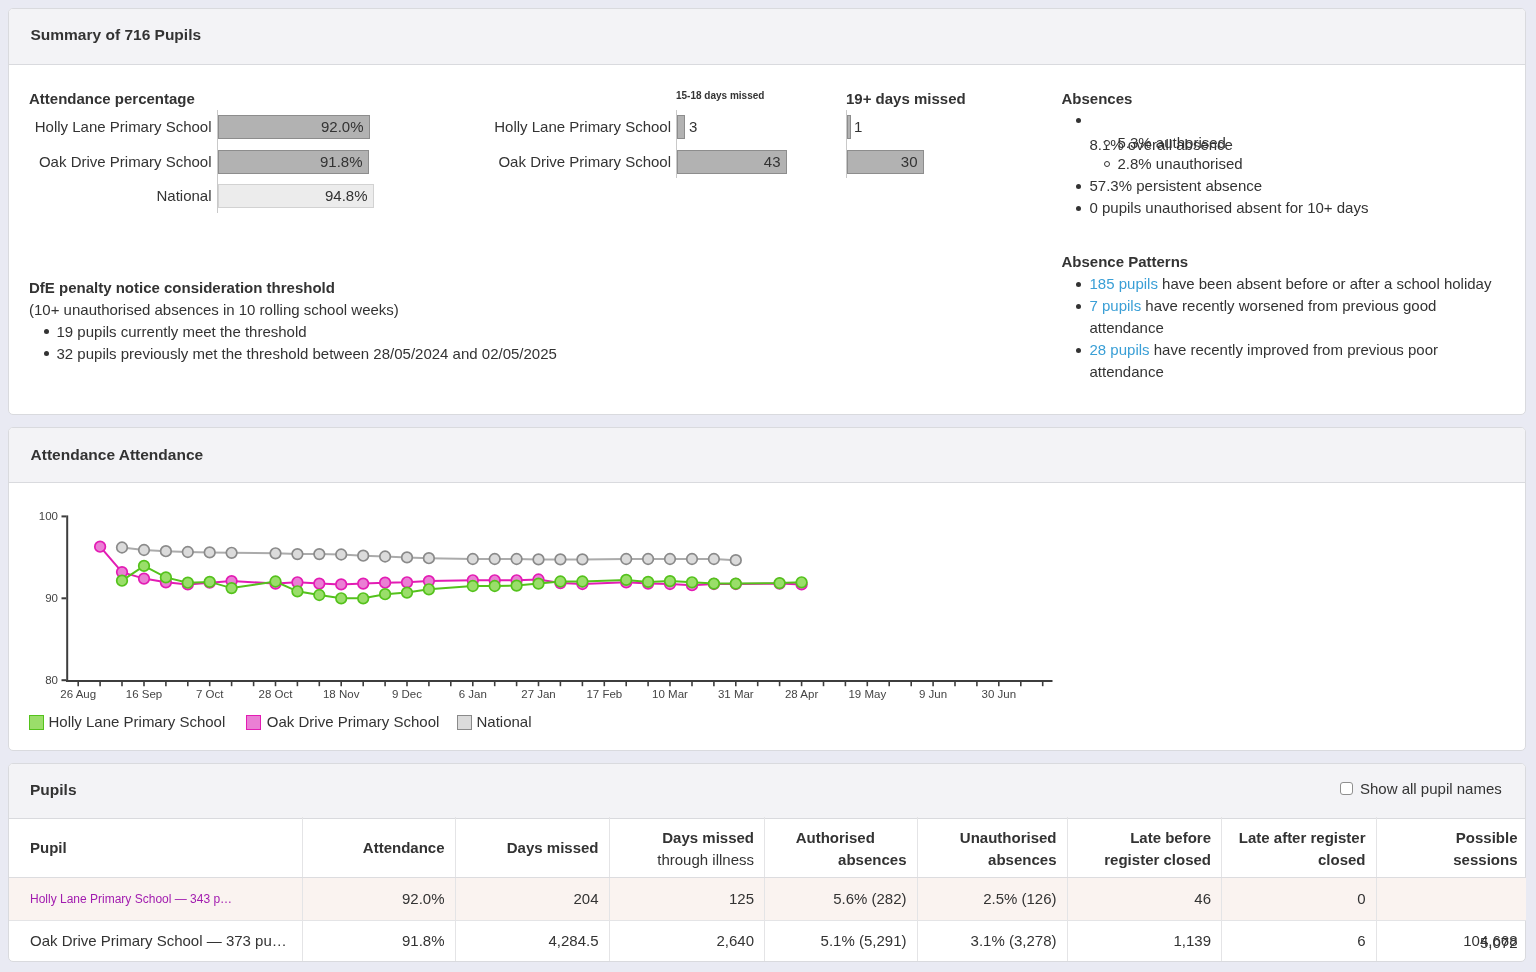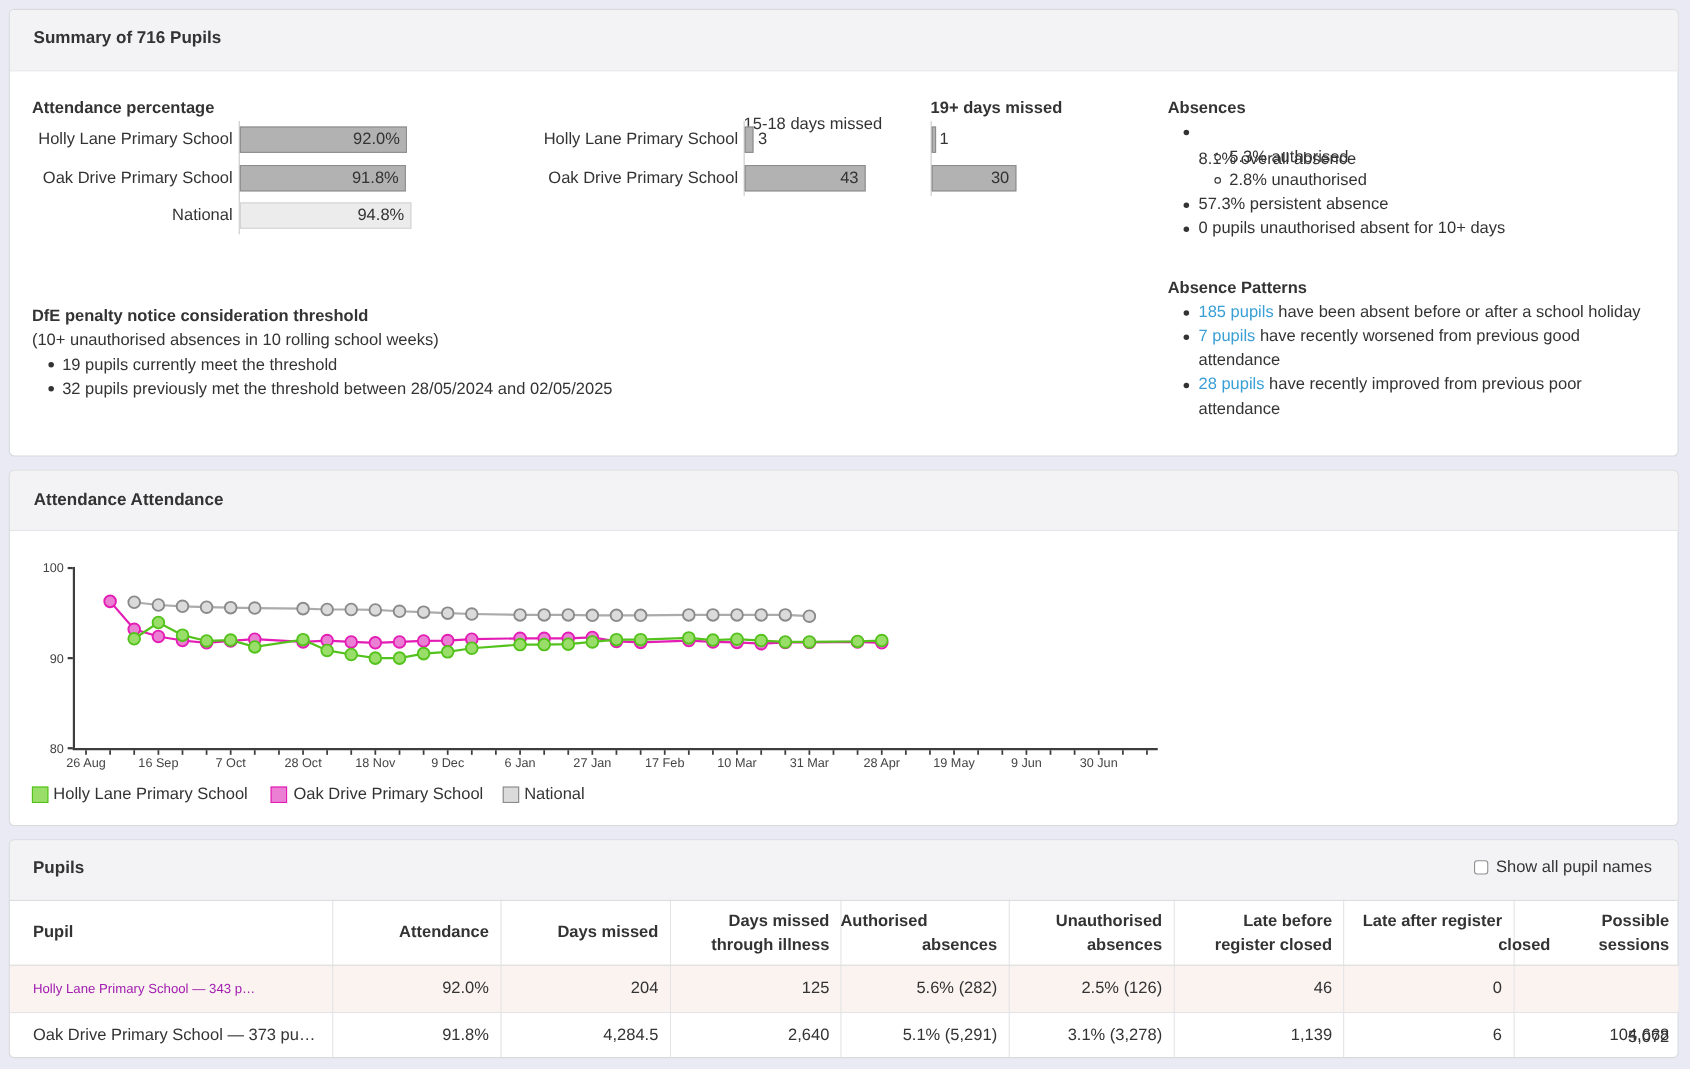--- a/index.html
+++ b/index.html
@@ -23,21 +23,21 @@
 </div>
 <div style="position:absolute;top:23.5px;line-height:22px;font-size:15.5px;color:#333333;left:30.5px;font-weight:bold;white-space:nowrap;">Summary of 716 Pupils</div>
 <div style="position:absolute;top:87.5px;line-height:22px;font-size:15px;color:#333333;left:29.0px;font-weight:bold;white-space:nowrap;">Attendance percentage</div>
 <div style="position:absolute;top:115.9px;line-height:22px;font-size:15px;color:#333333;left:25.0px;width:186.5px;text-align:right;">Holly Lane Primary School</div>
 <div style="position:absolute;top:150.7px;line-height:22px;font-size:15px;color:#333333;left:25.0px;width:186.5px;text-align:right;">Oak Drive Primary School</div>
 <div style="position:absolute;top:185.4px;line-height:22px;font-size:15px;color:#333333;left:25.0px;width:186.5px;text-align:right;">National</div>
 <div class="vax" style="position:absolute;left:216.5px;top:110px;height:103px;"></div>
 <div class="bar" style="position:absolute;left:217.5px;top:115px;width:152px;">92.0%</div>
 <div class="bar" style="position:absolute;left:217.5px;top:149.7px;width:151px;">91.8%</div>
 <div class="bar" style="position:absolute;left:217.5px;top:184.4px;width:156px;background:#ececec;border-color:#d2d2d2;">94.8%</div>
-<div style="position:absolute;top:102px;line-height:22px;font-size:15px;color:#333333;left:676.0px;font-weight:normal;white-space:nowrap;">15-18 days missed</div>
+<div style="position:absolute;top:85px;line-height:22px;font-size:10px;color:#333333;left:676.0px;font-weight:bold;white-space:nowrap;">15-18 days missed</div>
 <div style="position:absolute;top:87.5px;line-height:22px;font-size:15px;color:#333333;left:846.0px;font-weight:bold;white-space:nowrap;">19+ days missed</div>
 <div style="position:absolute;top:115.9px;line-height:22px;font-size:15px;color:#333333;left:488.0px;width:183.0px;text-align:right;">Holly Lane Primary School</div>
 <div style="position:absolute;top:150.7px;line-height:22px;font-size:15px;color:#333333;left:488.0px;width:183.0px;text-align:right;">Oak Drive Primary School</div>
 <div class="vax" style="position:absolute;left:675.5px;top:110px;height:68px;"></div>
 <div class="bar" style="position:absolute;left:676.5px;top:115px;width:8px;padding-right:0;"></div>
 <div style="position:absolute;top:116.4px;line-height:22px;font-size:15px;color:#333333;left:689.0px;white-space:nowrap;">3</div>
 <div class="bar" style="position:absolute;left:676.5px;top:149.7px;width:110px;">43</div>
 <div class="vax" style="position:absolute;left:845.5px;top:110px;height:68px;"></div>
 <div class="bar" style="position:absolute;left:846.5px;top:115px;width:4px;padding-right:0;"></div>
 <div style="position:absolute;top:116.4px;line-height:22px;font-size:15px;color:#333333;left:854.0px;white-space:nowrap;">1</div>
@@ -248,29 +248,29 @@
 <div class="vline" style="left:916.5px;top:817.2px;height:143.8px;"></div>
 <div class="vline" style="left:1066.5px;top:817.2px;height:143.8px;"></div>
 <div class="vline" style="left:1221.0px;top:817.2px;height:143.8px;"></div>
 <div class="vline" style="left:1375.5px;top:817.2px;height:143.8px;"></div>
 <div class="hline" style="left:9px;top:877.0px;width:1517px;background:#dcdcdf;"></div>
 <div class="hline" style="left:9px;top:920.4px;width:1517px;"></div>
 <div style="position:absolute;top:837.3px;line-height:22px;font-size:15px;color:#333333;left:30.0px;font-weight:bold;white-space:nowrap;">Pupil</div>
 <div style="position:absolute;top:837.3px;line-height:22px;font-size:15px;color:#333333;left:301.5px;width:143.0px;text-align:right;font-weight:bold;">Attendance</div>
 <div style="position:absolute;top:837.3px;line-height:22px;font-size:15px;color:#333333;left:454.5px;width:144.0px;text-align:right;font-weight:bold;">Days missed</div>
 <div style="position:absolute;top:826.6px;line-height:22px;font-size:15px;color:#333333;left:608.5px;width:145.5px;text-align:right;font-weight:bold;">Days missed</div>
-<div style="position:absolute;top:849.2px;line-height:22px;font-size:15px;color:#333333;left:608.5px;width:145.5px;text-align:right;font-weight:bold;">through illness</div>
-<div style="position:absolute;top:826.6px;line-height:22px;font-size:15px;color:#333333;left:764.0px;width:142.5px;text-align:left;font-weight:bold;">Authorised</div>
+<div style="position:absolute;top:849.2px;line-height:22px;font-size:15px;color:#333333;left:608.5px;width:145.5px;text-align:right;font-weight:normal;">through illness</div>
+<div style="position:absolute;top:826.6px;line-height:22px;font-size:15px;color:#333333;left:764.0px;width:142.5px;text-align:center;font-weight:bold;">Authorised</div>
 <div style="position:absolute;top:849.2px;line-height:22px;font-size:15px;color:#333333;left:764.0px;width:142.5px;text-align:right;font-weight:bold;">absences</div>
 <div style="position:absolute;top:826.6px;line-height:22px;font-size:15px;color:#333333;left:916.5px;width:140.0px;text-align:right;font-weight:bold;">Unauthorised</div>
 <div style="position:absolute;top:849.2px;line-height:22px;font-size:15px;color:#333333;left:916.5px;width:140.0px;text-align:right;font-weight:bold;">absences</div>
 <div style="position:absolute;top:826.6px;line-height:22px;font-size:15px;color:#333333;left:1066.5px;width:144.5px;text-align:right;font-weight:bold;">Late before</div>
 <div style="position:absolute;top:849.2px;line-height:22px;font-size:15px;color:#333333;left:1066.5px;width:144.5px;text-align:right;font-weight:bold;">register closed</div>
 <div style="position:absolute;top:826.6px;line-height:22px;font-size:15px;color:#333333;left:1221.0px;width:144.5px;text-align:right;font-weight:bold;">Late after register</div>
-<div style="position:absolute;top:849.2px;line-height:22px;font-size:15px;color:#333333;left:1221.0px;width:144.5px;text-align:right;font-weight:bold;padding-left:44px;">closed</div>
+<div style="position:absolute;top:849.2px;line-height:22px;font-size:15px;color:#333333;left:1221.0px;width:144.5px;text-align:right;font-weight:bold;">closed</div>
 <div style="position:absolute;top:826.6px;line-height:22px;font-size:15px;color:#333333;left:1375.5px;width:142.0px;text-align:right;font-weight:bold;">Possible</div>
 <div style="position:absolute;top:849.2px;line-height:22px;font-size:15px;color:#333333;left:1375.5px;width:142.0px;text-align:right;font-weight:bold;">sessions</div>
 <div style="position:absolute;top:888.0px;line-height:22px;font-size:12px;color:#a21caf;left:30.0px;white-space:nowrap;">Holly Lane Primary School — 343 p…</div>
 <div style="position:absolute;top:888.0px;line-height:22px;font-size:15px;color:#333333;left:301.5px;width:143.0px;text-align:right;">92.0%</div>
 <div style="position:absolute;top:888.0px;line-height:22px;font-size:15px;color:#333333;left:454.5px;width:144.0px;text-align:right;">204</div>
 <div style="position:absolute;top:888.0px;line-height:22px;font-size:15px;color:#333333;left:608.5px;width:145.5px;text-align:right;">125</div>
 <div style="position:absolute;top:888.0px;line-height:22px;font-size:15px;color:#333333;left:764.0px;width:142.5px;text-align:right;">5.6% (282)</div>
 <div style="position:absolute;top:888.0px;line-height:22px;font-size:15px;color:#333333;left:916.5px;width:140.0px;text-align:right;">2.5% (126)</div>
 <div style="position:absolute;top:888.0px;line-height:22px;font-size:15px;color:#333333;left:1066.5px;width:144.5px;text-align:right;">46</div>
 <div style="position:absolute;top:888.0px;line-height:22px;font-size:15px;color:#333333;left:1221.0px;width:144.5px;text-align:right;">0</div>

